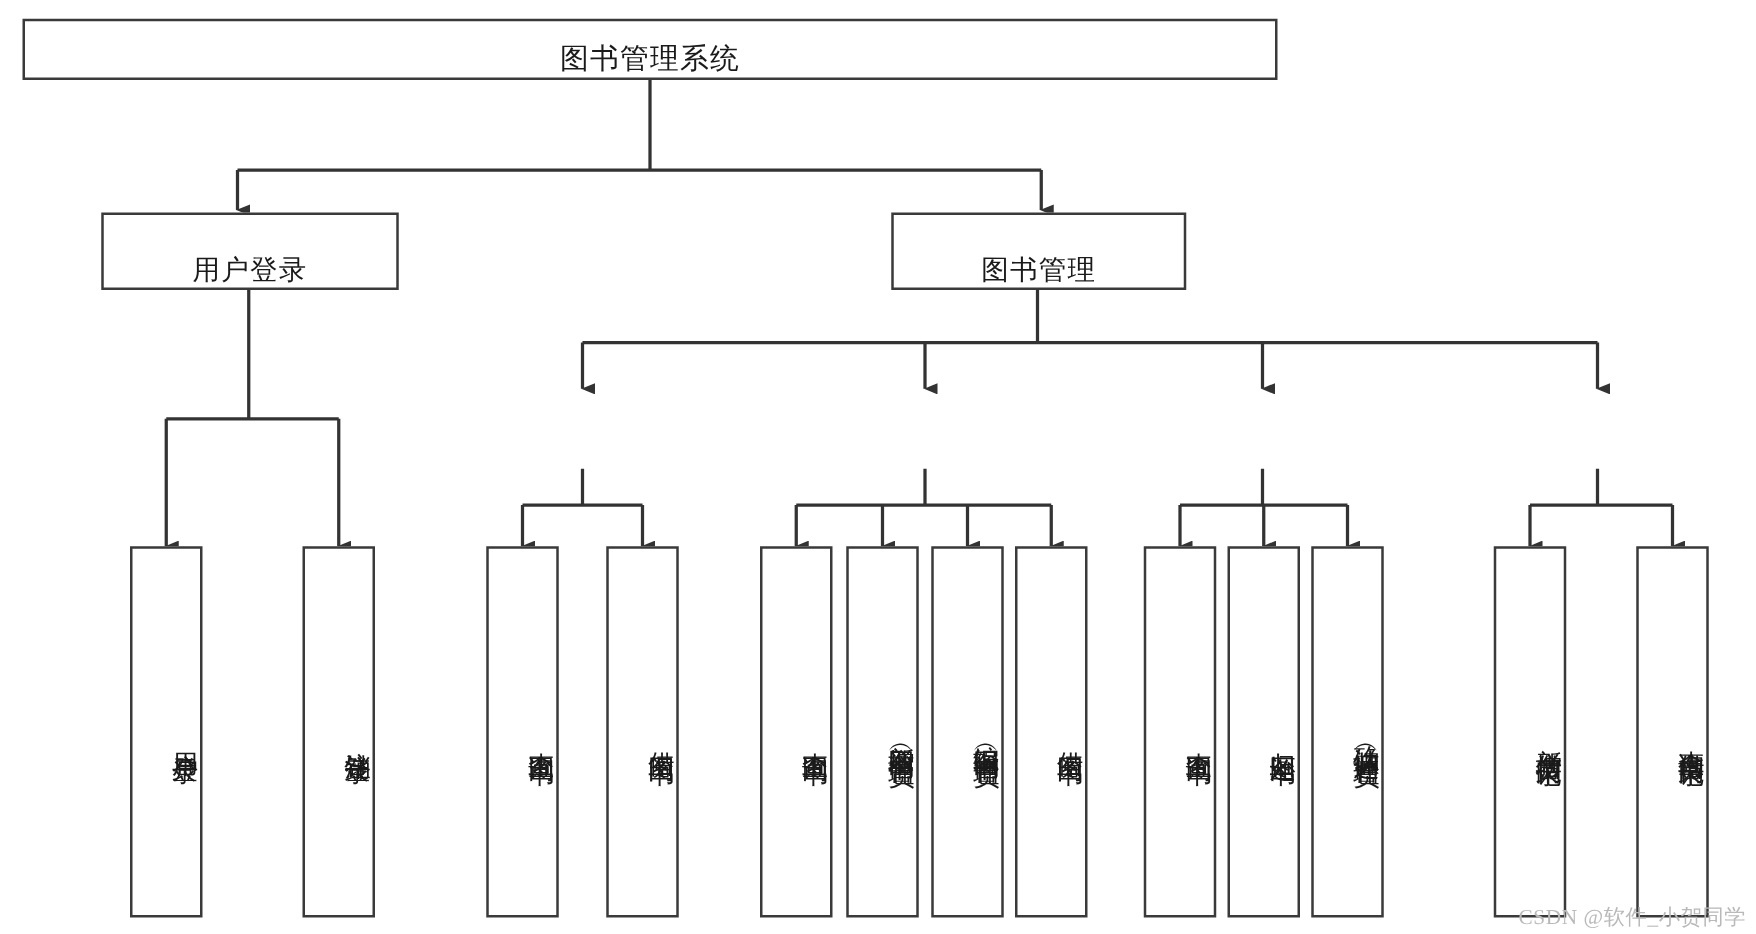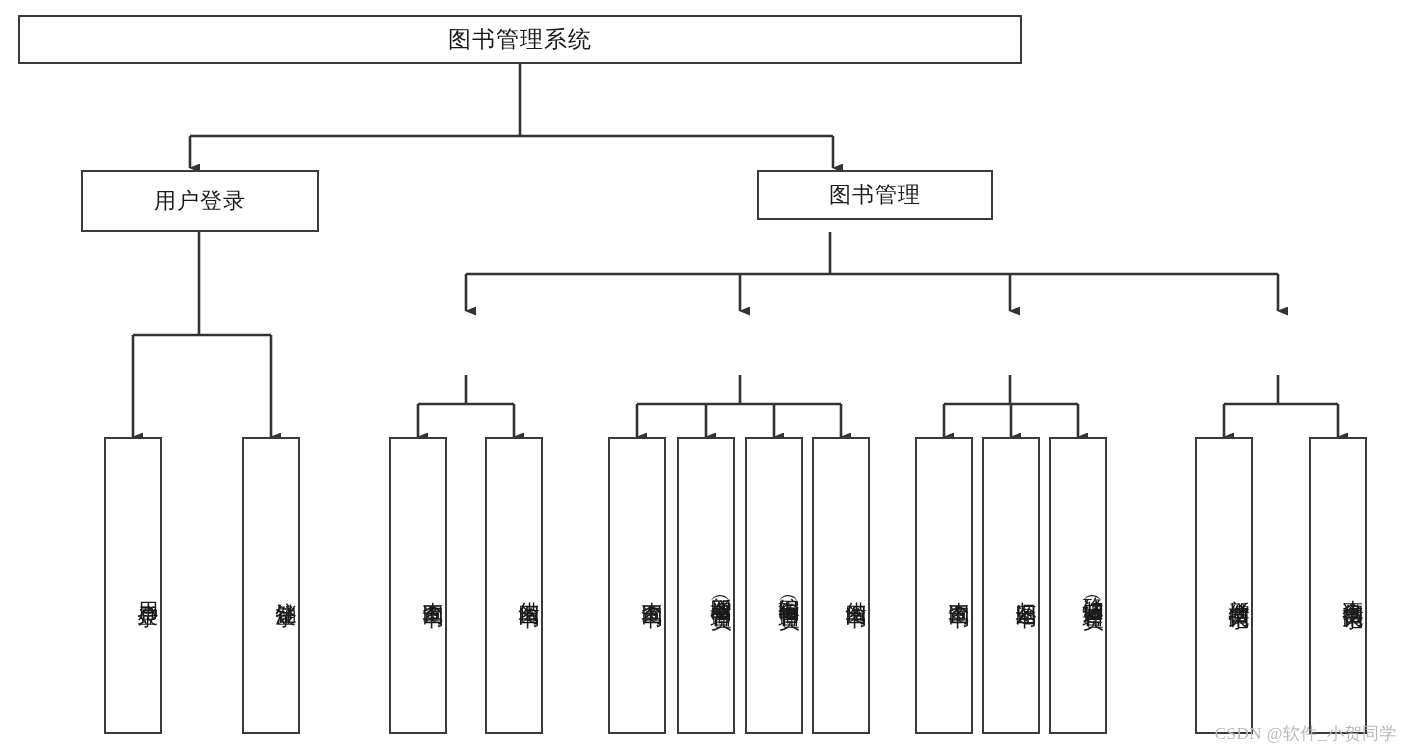--- a/index.html
+++ b/index.html
@@ -27,20 +27,21 @@
     border:2px solid #3a3a3a;
     display:flex;
     align-items:center;
     justify-content:center;
     color:#1a1a1a;
   }
   .node.horizontal{
     font-size:22px;
     line-height:1.2;
     letter-spacing:1px;
+    align-items:flex-end;
   }
   .node.root{
     font-size:23px;
   }
   .node.vertical{
     writing-mode:vertical-rl;
     text-orientation:upright;
     font-size:21px;
     line-height:1.22;
     letter-spacing:2px;
@@ -123,21 +124,21 @@
   </svg>
 
   <div class="node horizontal root" style="left:18px;top:15px;width:1004px;height:49px;">
     <span>图书管理系统</span>
   </div>
 
   <div class="node horizontal" style="left:81px;top:170px;width:238px;height:62px;">
     <span>用户登录</span>
   </div>
 
-  <div class="node horizontal" style="left:713px;top:170px;width:236px;height:50px;margin-left:44px;">
+  <div class="node horizontal" style="left:713px;top:170px;width:236px;height:62px;">
     <span>图书管理</span>
   </div>
 
 
 
 
 
   <div class="node vertical" style="left:104px;top:437px;width:58px;height:297px;">
     <span>用户登录</span>
   </div>

